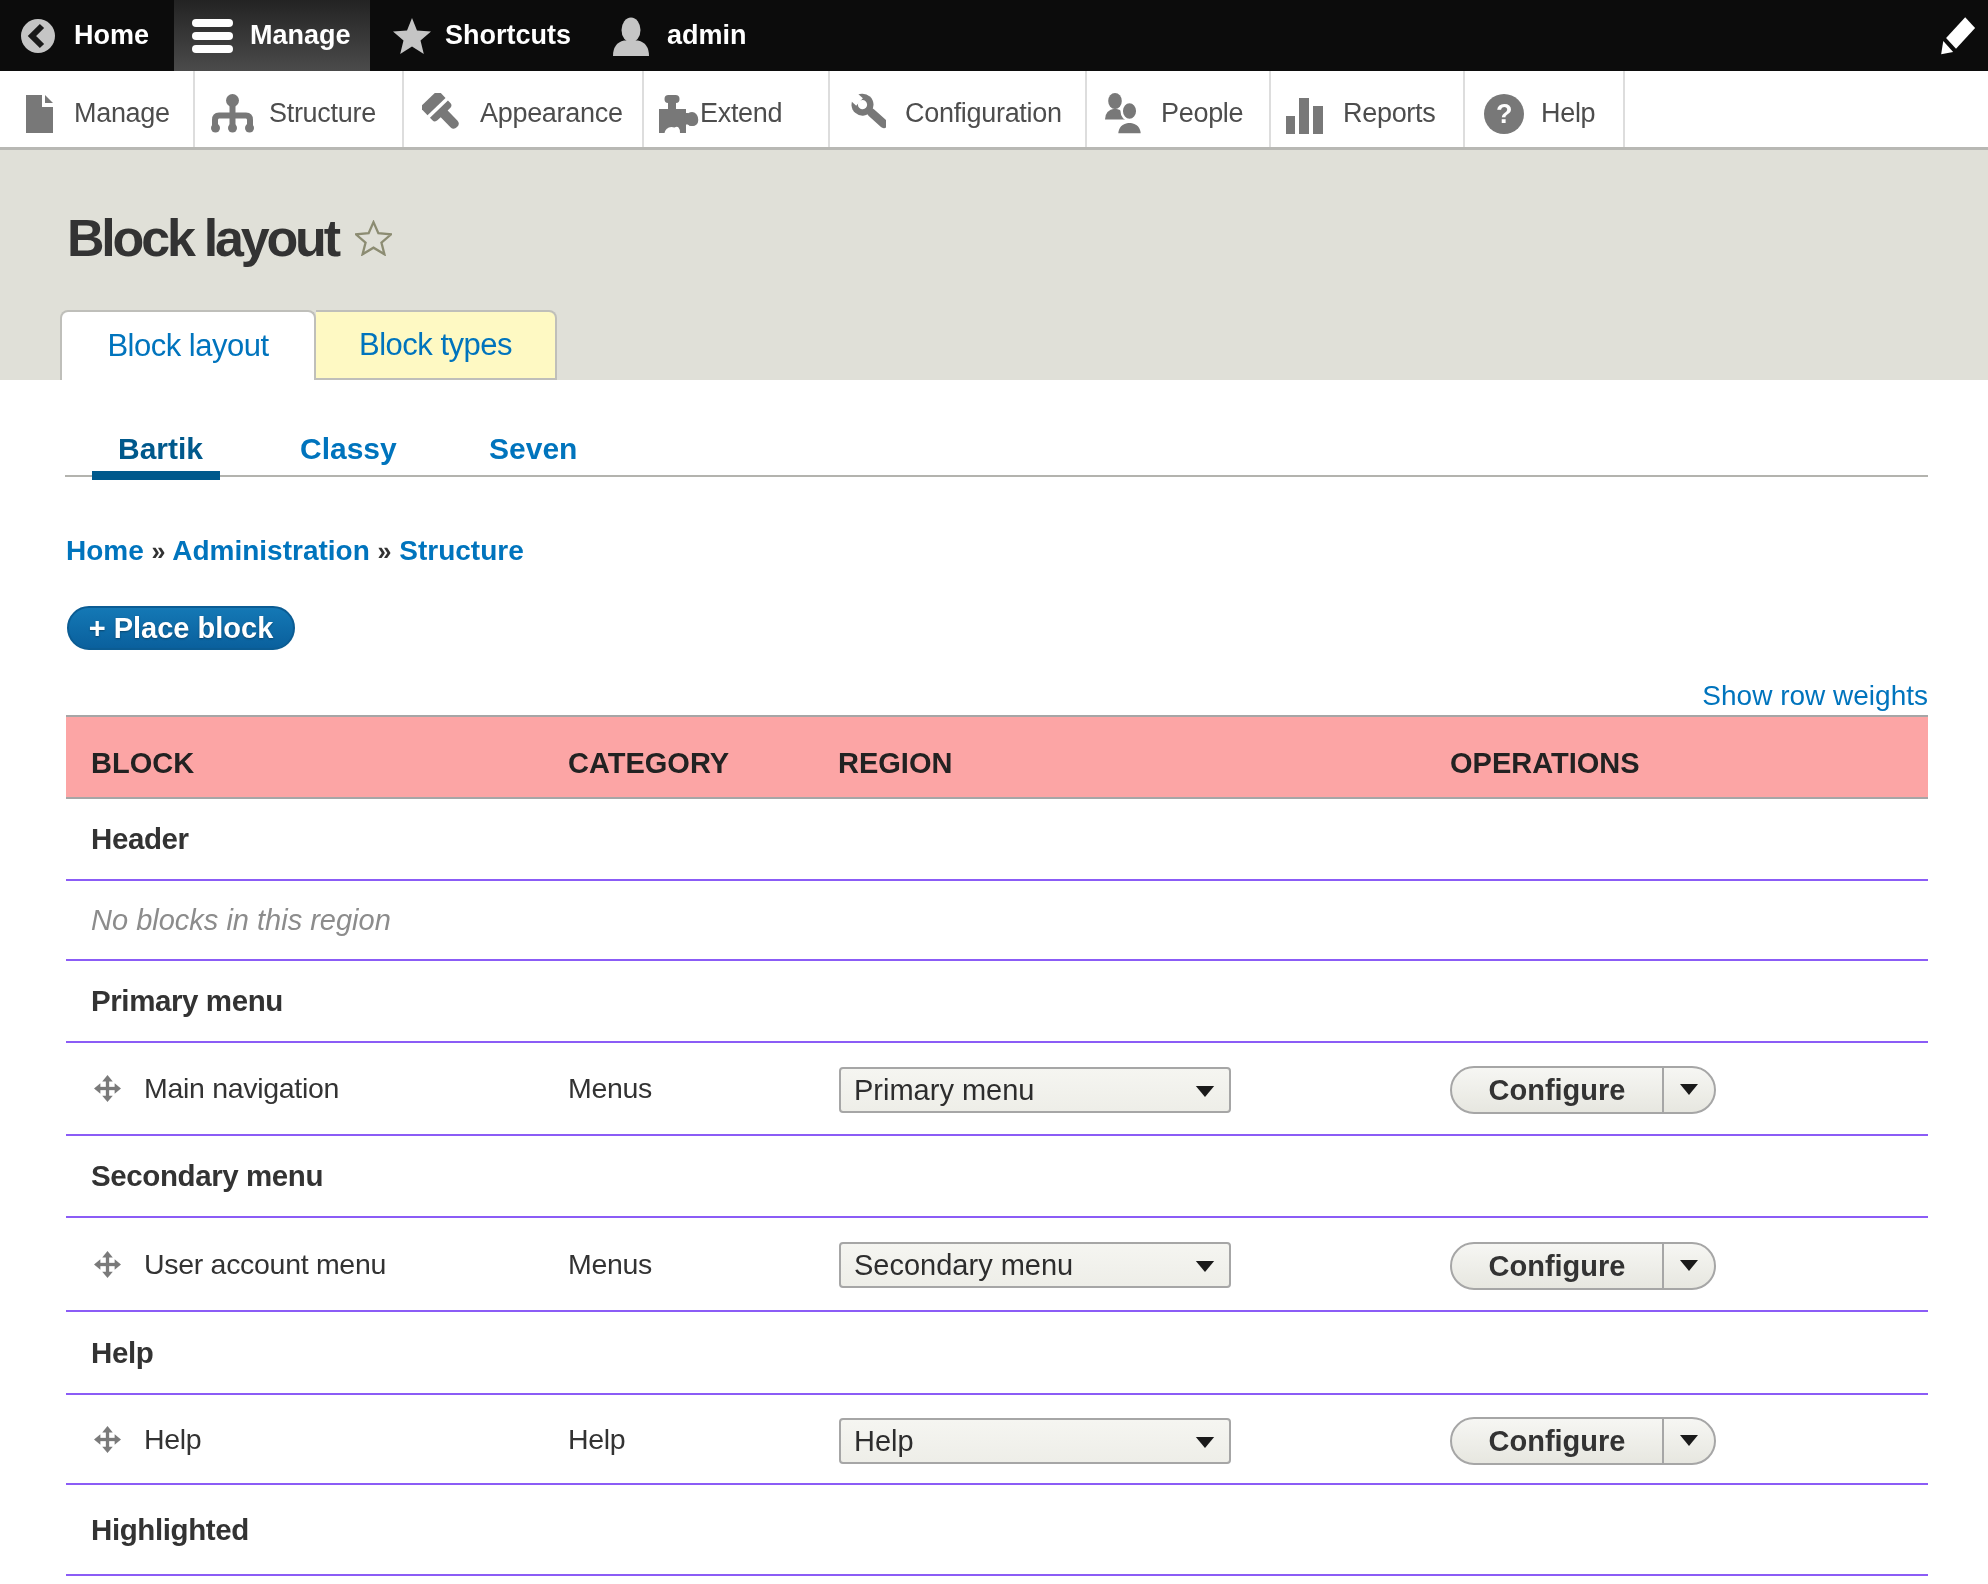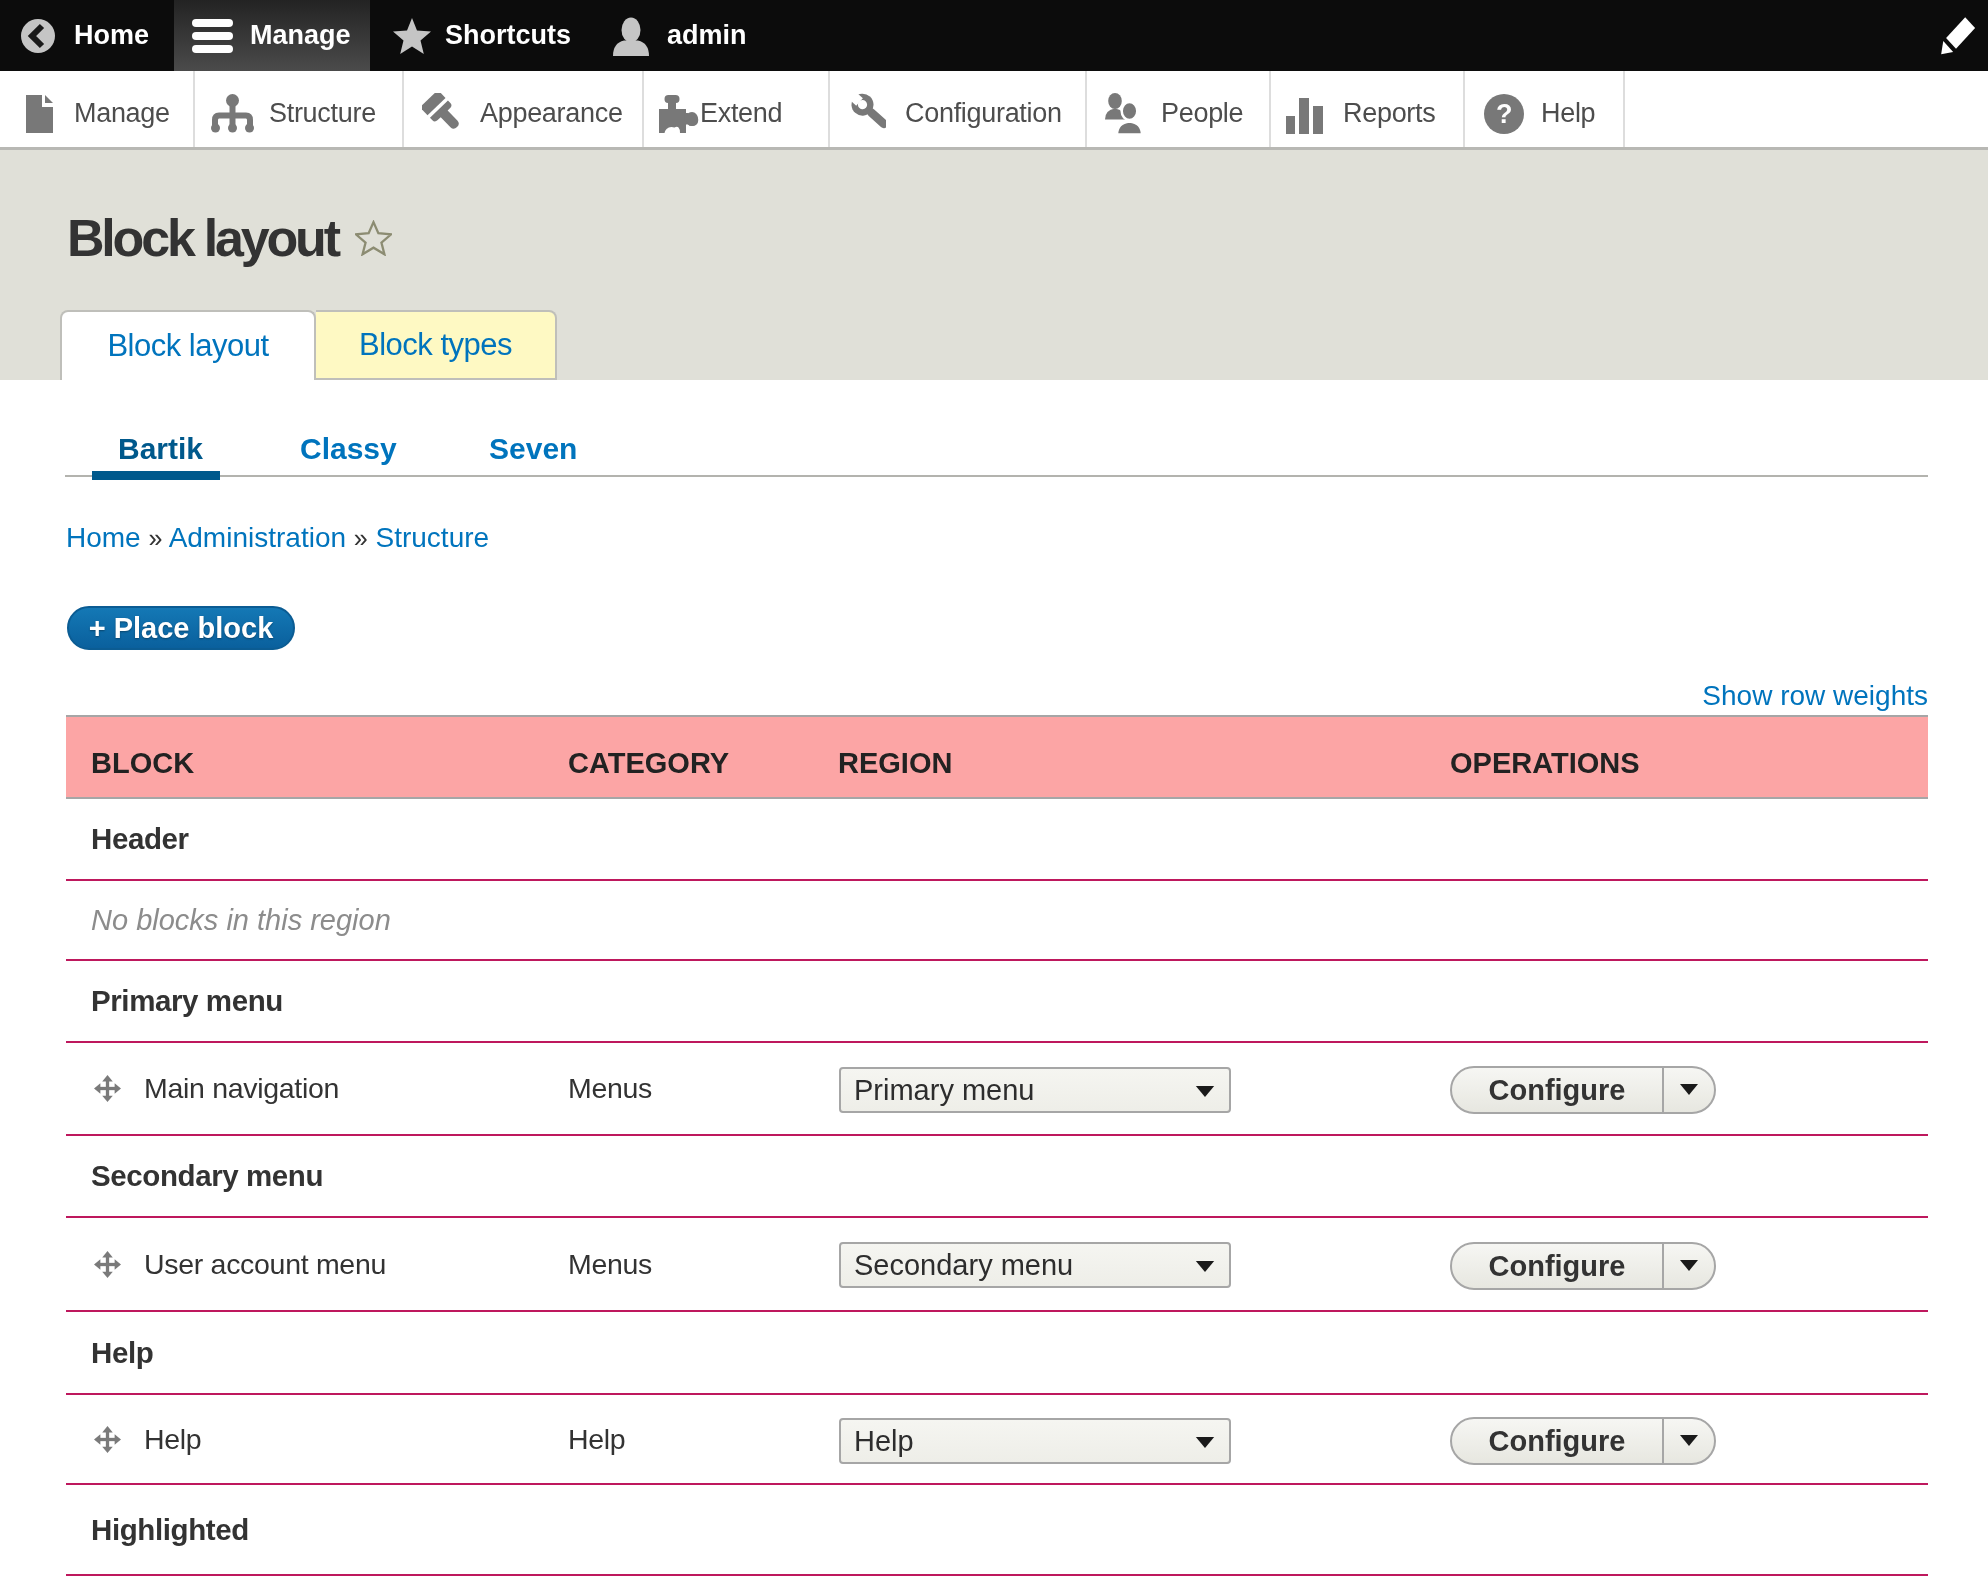--- a/index.html
+++ b/index.html
@@ -25,35 +25,35 @@
   .ptab { position:absolute; font-size:31px; letter-spacing:-0.5px; color:#0074bd; display:flex; align-items:center; justify-content:center; }
   #ptab1 { left:60px; top:310px; width:256px; height:70px; background:#fff; border:2px solid #bfbfba; border-bottom:none; border-radius:8px 8px 0 0; }
   #ptab2 { left:316px; top:310px; width:241px; height:70px; background:#fef9c3; border:2px solid #bfbfba; border-left:none; border-radius:0 8px 0 0; }
 
   
   .stab { position:absolute; font-size:30px; font-weight:bold; color:#0074bd; }
   #stab-line { position:absolute; left:65px; top:475px; width:1863px; height:2px; background:#b3b3ae; }
   #stab-active-bar { position:absolute; left:92px; top:471px; width:128px; height:9px; background:#00598c; }
 
   
-  #crumb { position:absolute; left:66px; top:522px; font-size:28px; color:#333; }
+  #crumb { position:absolute; left:66px; top:535px; font-size:28px; color:#333;font-weight:bold; }
   #crumb a { color:#0074bd; text-decoration:none; }
 
   
   #placeblock { position:absolute; left:67px; top:606px; width:228px; height:44px; border-radius:22px;
      background:linear-gradient(#1478b5,#0a609d); border:2px solid #0b5c93; color:#fff; font-weight:bold; font-size:29px;
      display:flex; align-items:center; justify-content:center; text-shadow:0 1px 2px rgba(0,0,0,0.35); }
 
   #showrow { position:absolute; right:60px; top:680px; font-size:28px; color:#0074bd; }
 
   
   #thead { position:absolute; left:66px; top:715px; width:1862px; height:84px; background:#fca5a5;
      border-top:2px solid #a6a6a6; border-bottom:2px solid #a6a6a6; }
   .th { position:absolute; top:6px; height:80px; display:flex; align-items:center; font-size:29px; font-weight:bold; color:#222; }
-  .trow { position:absolute; left:66px; width:1862px; border-bottom:2px solid #be185d; }
+  .trow { position:absolute; left:66px; width:1862px; border-bottom:2px solid #8b5cf6; }
   .sect { font-size:29.5px; font-weight:bold; color:#333; letter-spacing:-0.4px; }
   .cellpad { position:absolute; left:25px; top:0; height:100%; display:flex; align-items:center; }
   .c2 { left:502px; }
   .celltxt { font-size:28.5px; color:#333; letter-spacing:-0.3px; }
   .noblocks { font-size:29px; font-style:italic; color:#8c8c8c; }
 
   .select { position:absolute; left:773px; width:392px; height:46px; background:linear-gradient(#f5f5f1,#eeeee8);
      border:2px solid #a6a6a6; border-radius:4px; display:flex; align-items:center; font-size:29px; color:#2d2d2d; }
   .select .txt { margin-left:13px; }
   .select svg { position:absolute; right:13px; top:15px; }

